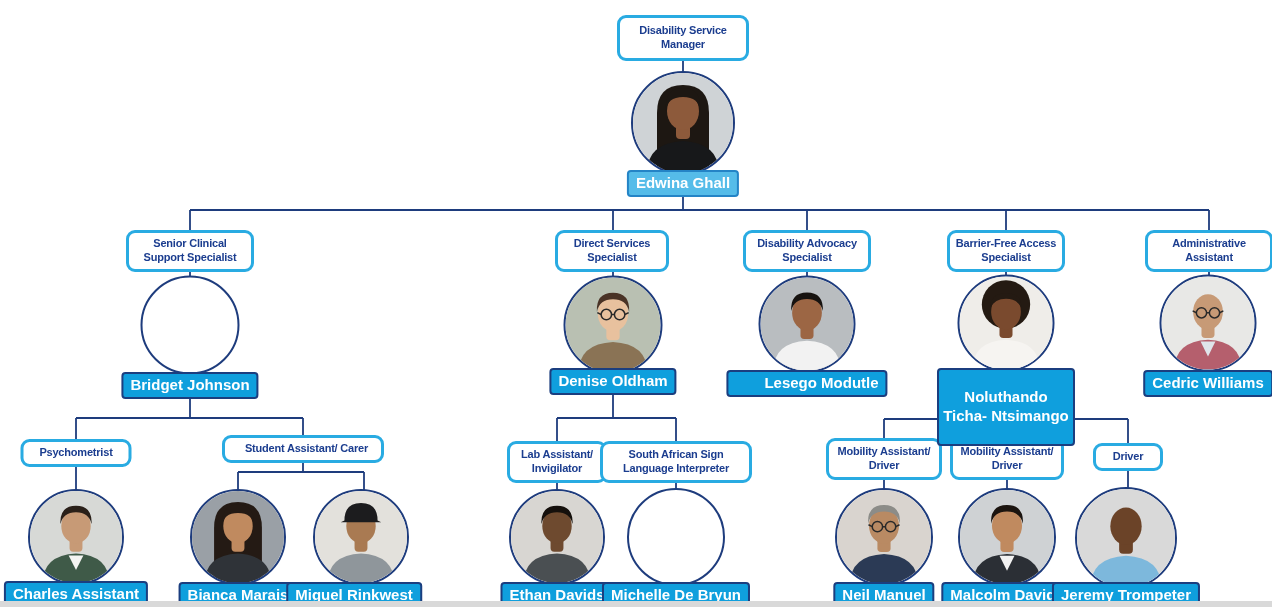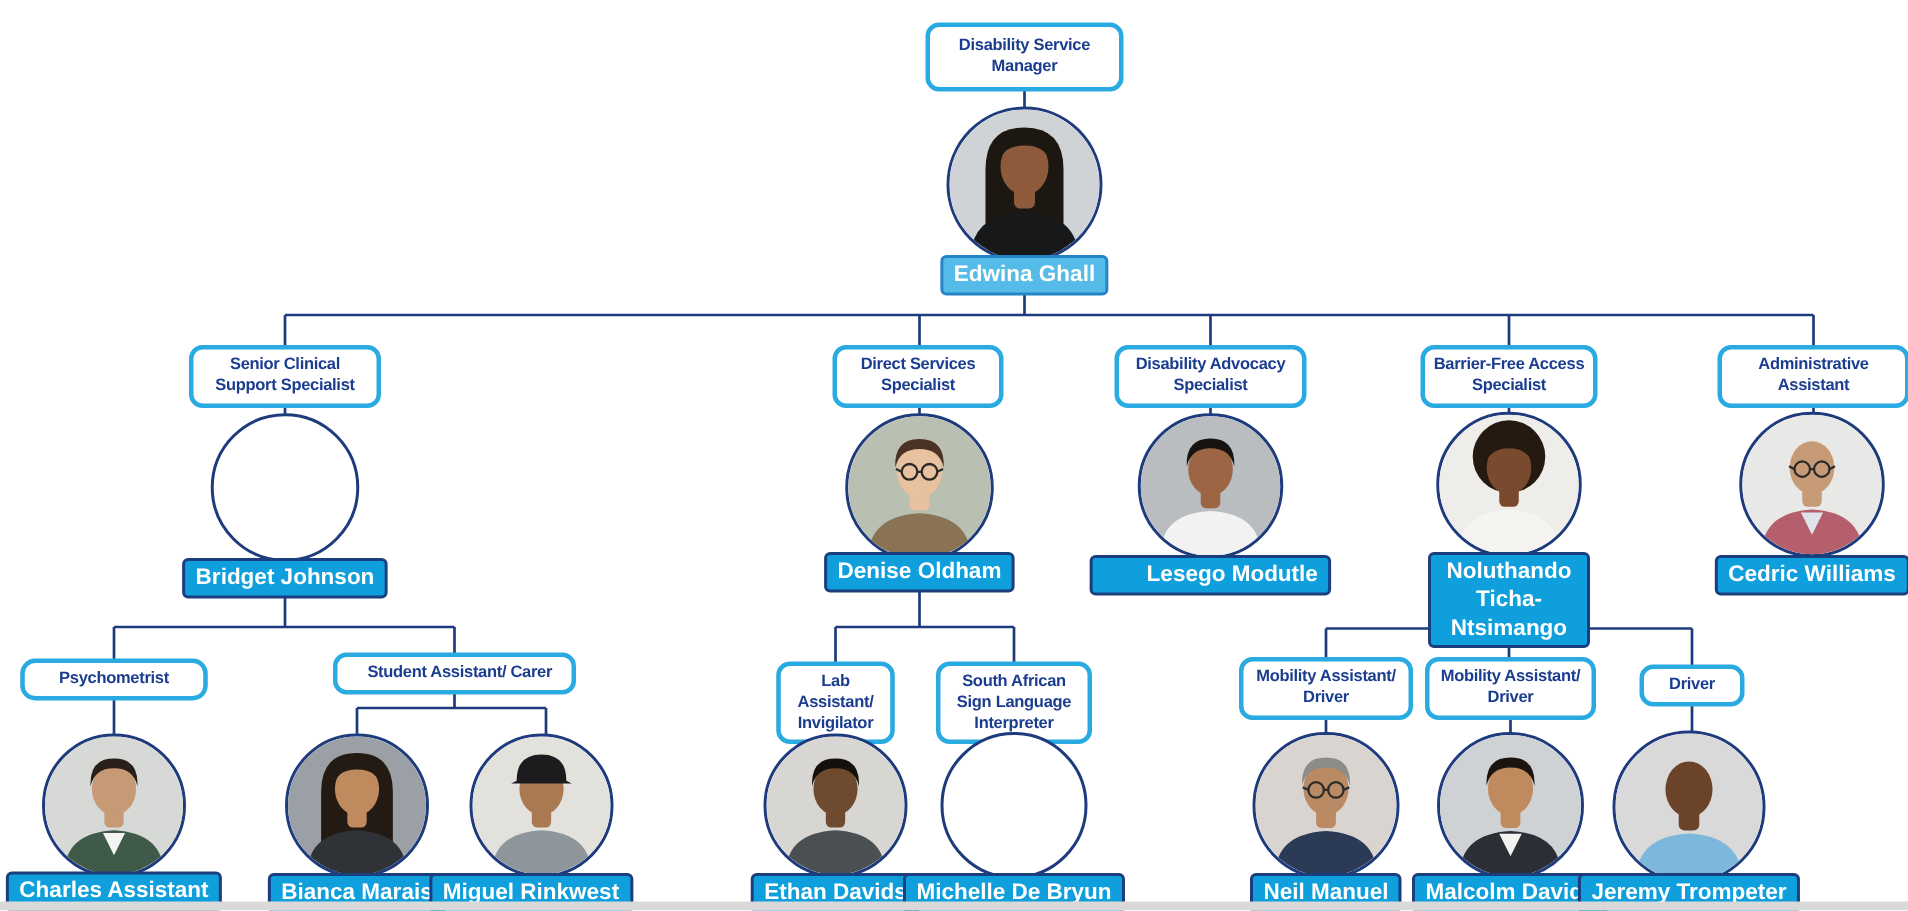--- a/index.html
+++ b/index.html
@@ -48,21 +48,21 @@
     color:#ffffff;
     font-weight:bold;
     font-size:15px;
     line-height:1.25;
     text-align:center;
     padding:2px 7px;
     white-space:nowrap;
     z-index:3;
   }
   .nplate--light{background:#55bce9;border-color:#2484c6;}
-  .nplate--wrap{white-space:normal;width:108px;padding:2px 3px;}
+  .nplate--wrap{white-space:normal;width:138px;padding:18px 3px;}
   #footer-strip{
     position:absolute;left:0;top:601px;width:1272px;height:6px;
     background:#d9d9d9;z-index:4;
   }
 </style>
 </head>
 <body>
 
 <div id="stage">
 
@@ -181,21 +181,21 @@
         <ellipse cx="50" cy="38" rx="16" ry="19" fill="#c79a76"></ellipse>
         <g stroke="#2a2a2a" stroke-width="1.6" fill="none">
           <circle cx="43" cy="39" r="5.5"></circle>
           <circle cx="57" cy="39" r="5.5"></circle>
           <path d="M48.5 39 L51.5 39 M37.5 39 L33.5 37 M62.5 39 L66.5 37"></path>
         </g>
       </svg>
     </div>
   <div class="nplate" style="left:1208px;top:370px;">Cedric Williams</div>
 
-  <div class="tbox" style="left:76px;top:439px;width:125px;border-radius:10px;">Psychometrist</div>
+  <div class="tbox" style="left:76px;top:439px;width:111px;">Psychometrist</div>
   <div class="pcircle" style="left:76px;top:537px;width:92px;height:92px;">
       <svg viewBox="0 0 100 100" width="100%" height="100%" preserveAspectRatio="xMidYMid slice">
         <rect width="100" height="100" fill="#d7d9d6"></rect>
         <path d="M14 100 Q14 70 50 68 Q86 70 86 100 Z" fill="#3f5a48"></path>
         <path d="M42 70 L50 86 L58 70 Z" fill="#f4f4f2"></path>
         <rect x="43" y="50" width="14" height="16" rx="4" fill="#c79a76"></rect>
         <ellipse cx="50" cy="38" rx="16" ry="19" fill="#c79a76"></ellipse>
         <path d="M33 36 Q32 16 50 16 Q68 16 67 36 Q64 23 50 23 Q36 23 33 36 Z" fill="#2a2019"></path>
       </svg>
     </div>
@@ -217,33 +217,33 @@
       <svg viewBox="0 0 100 100" width="100%" height="100%" preserveAspectRatio="xMidYMid slice">
         <rect width="100" height="100" fill="#e3e1dc"></rect>
         <path d="M14 100 Q14 70 50 68 Q86 70 86 100 Z" fill="#8f969b"></path>
         <rect x="43" y="50" width="14" height="16" rx="4" fill="#a97a52"></rect>
         <ellipse cx="50" cy="38" rx="16" ry="19" fill="#a97a52"></ellipse>
         <path d="M32 32 Q32 13 50 13 Q68 13 68 32 L72 34 L28 34 Z" fill="#1c1c1e"></path>
       </svg>
     </div>
   <div class="nplate" style="left:354px;top:582px;">Miguel Rinkwest</div>
 
-  <div class="tbox" style="left:557px;top:441px;width:79px;">Lab Assistant/ Invigilator</div>
+  <div class="tbox" style="left:557px;top:441px;width:100px;">Lab Assistant/ Invigilator</div>
   <div class="pcircle" style="left:557px;top:537px;width:92px;height:92px;">
       <svg viewBox="0 0 100 100" width="100%" height="100%" preserveAspectRatio="xMidYMid slice">
         <rect width="100" height="100" fill="#d8d6d2"></rect>
         <path d="M14 100 Q14 70 50 68 Q86 70 86 100 Z" fill="#4a4f52"></path>
         <rect x="43" y="50" width="14" height="16" rx="4" fill="#6e4a2f"></rect>
         <ellipse cx="50" cy="38" rx="16" ry="19" fill="#6e4a2f"></ellipse>
         <path d="M33 36 Q32 16 50 16 Q68 16 67 36 Q64 23 50 23 Q36 23 33 36 Z" fill="#15100c"></path>
       </svg>
     </div>
   <div class="nplate" style="left:557px;top:582px;">Ethan Davids</div>
 
-  <div class="tbox" style="left:676px;top:441px;width:104px;">South African Sign Language Interpreter</div>
+  <div class="tbox" style="left:676px;top:441px;width:152px;">South African Sign Language Interpreter</div>
   <div class="pcircle" style="left:676px;top:537px;width:94px;height:94px;"></div>
   <div class="nplate" style="left:676px;top:582px;">Michelle De Bryun</div>
 
   <div class="tbox" style="left:884px;top:438px;width:116px;">Mobility Assistant/ Driver</div>
   <div class="pcircle" style="left:884px;top:537px;width:94px;height:94px;">
       <svg viewBox="0 0 100 100" width="100%" height="100%" preserveAspectRatio="xMidYMid slice">
         <rect width="100" height="100" fill="#d9d4cf"></rect>
         <path d="M14 100 Q14 70 50 68 Q86 70 86 100 Z" fill="#2b3a55"></path>
         <rect x="43" y="50" width="14" height="16" rx="4" fill="#b98a63"></rect>
         <ellipse cx="50" cy="38" rx="16" ry="19" fill="#b98a63"></ellipse>

